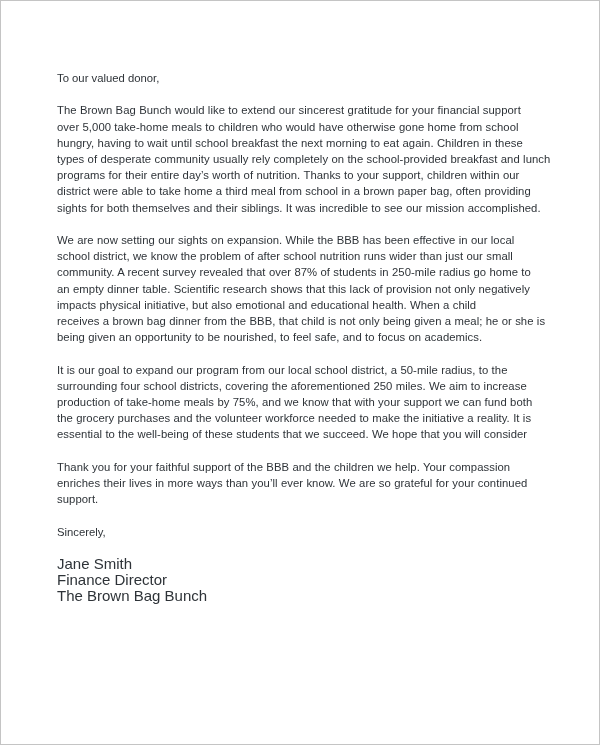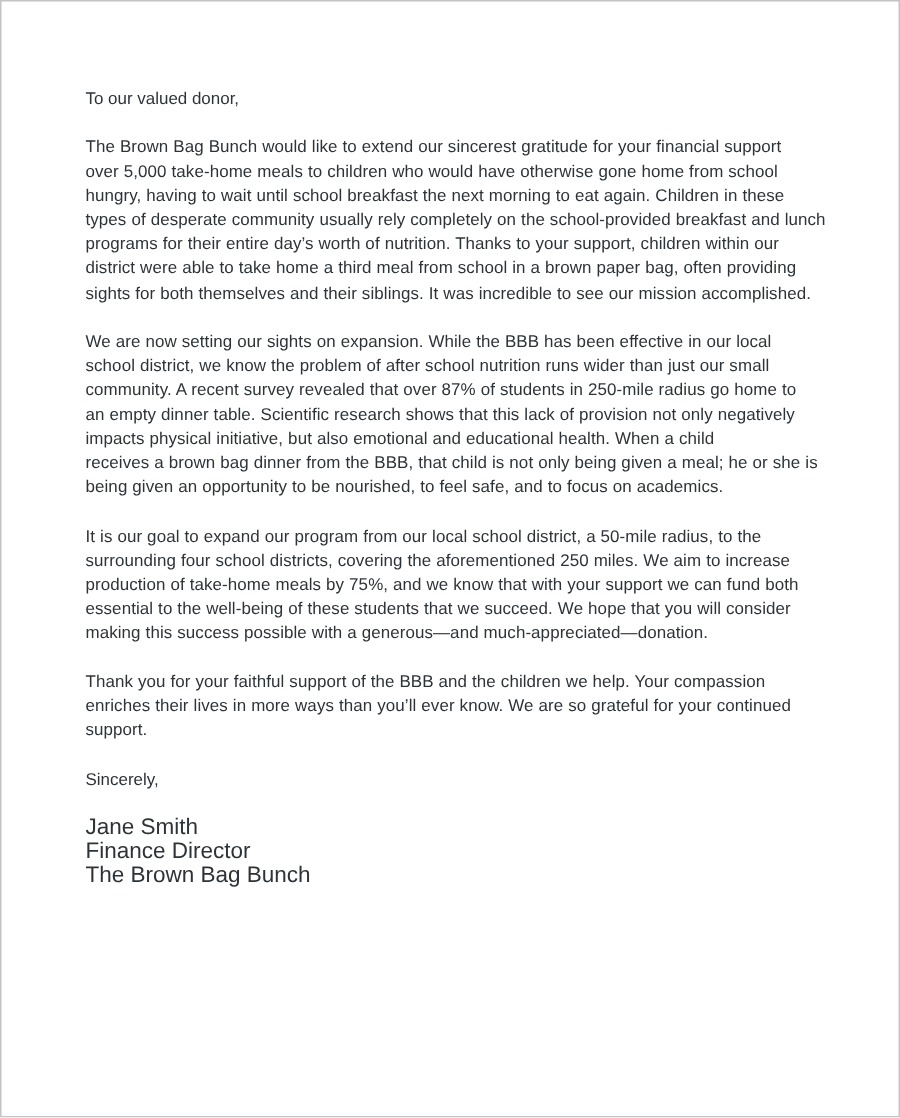--- a/index.html
+++ b/index.html
@@ -17,21 +17,21 @@
     width: 600px;
     height: 745px;
     box-sizing: border-box;
     background: #ffffff;
     border: 1px solid #c4c4c4;
     overflow: hidden;
   }
   #letter {
     position: absolute;
     left: 56px;
-    top: 57px;
+    top: 69px;
     width: 490px;
   }
   .para {
     font-size: 11.3px;
     line-height: 16.2px;
     color: #2e3338;
     margin: 0 0 16.2px 0;
     letter-spacing: 0.005em;
     text-align: left;
     word-spacing: 0.01em;
@@ -88,22 +88,22 @@
         <span class="ln">an empty dinner table. Scientific research shows that this lack of provision not only negatively</span>
         <span class="ln">impacts physical initiative, but also emotional and educational health. When a child</span>
         <span class="ln">receives a brown bag dinner from the BBB, that child is not only being given a meal; he or she is</span>
         <span class="ln">being given an opportunity to be nourished, to feel safe, and to focus on academics.</span>
       </p>
 
     <p class="para">
         <span class="ln">It is our goal to expand our program from our local school district, a 50-mile radius, to the</span>
         <span class="ln">surrounding four school districts, covering the aforementioned 250 miles. We aim to increase</span>
         <span class="ln">production of take-home meals by 75%, and we know that with your support we can fund both</span>
+        <span class="ln">the grocery purchases and the volunteer workforce needed to make the initiative a reality. It is</span>
         <span class="ln">essential to the well-being of these students that we succeed. We hope that you will consider</span>
-        <span class="ln">making this success possible with a generous—and much-appreciated—donation.</span>
       </p>
 
     <p class="para">
         <span class="ln">Thank you for your faithful support of the BBB and the children we help. Your compassion</span>
         <span class="ln">enriches their lives in more ways than you’ll ever know. We are so grateful for your continued</span>
         <span class="ln">support.</span>
       </p>
 
     <p class="closing">Sincerely,</p>
 

